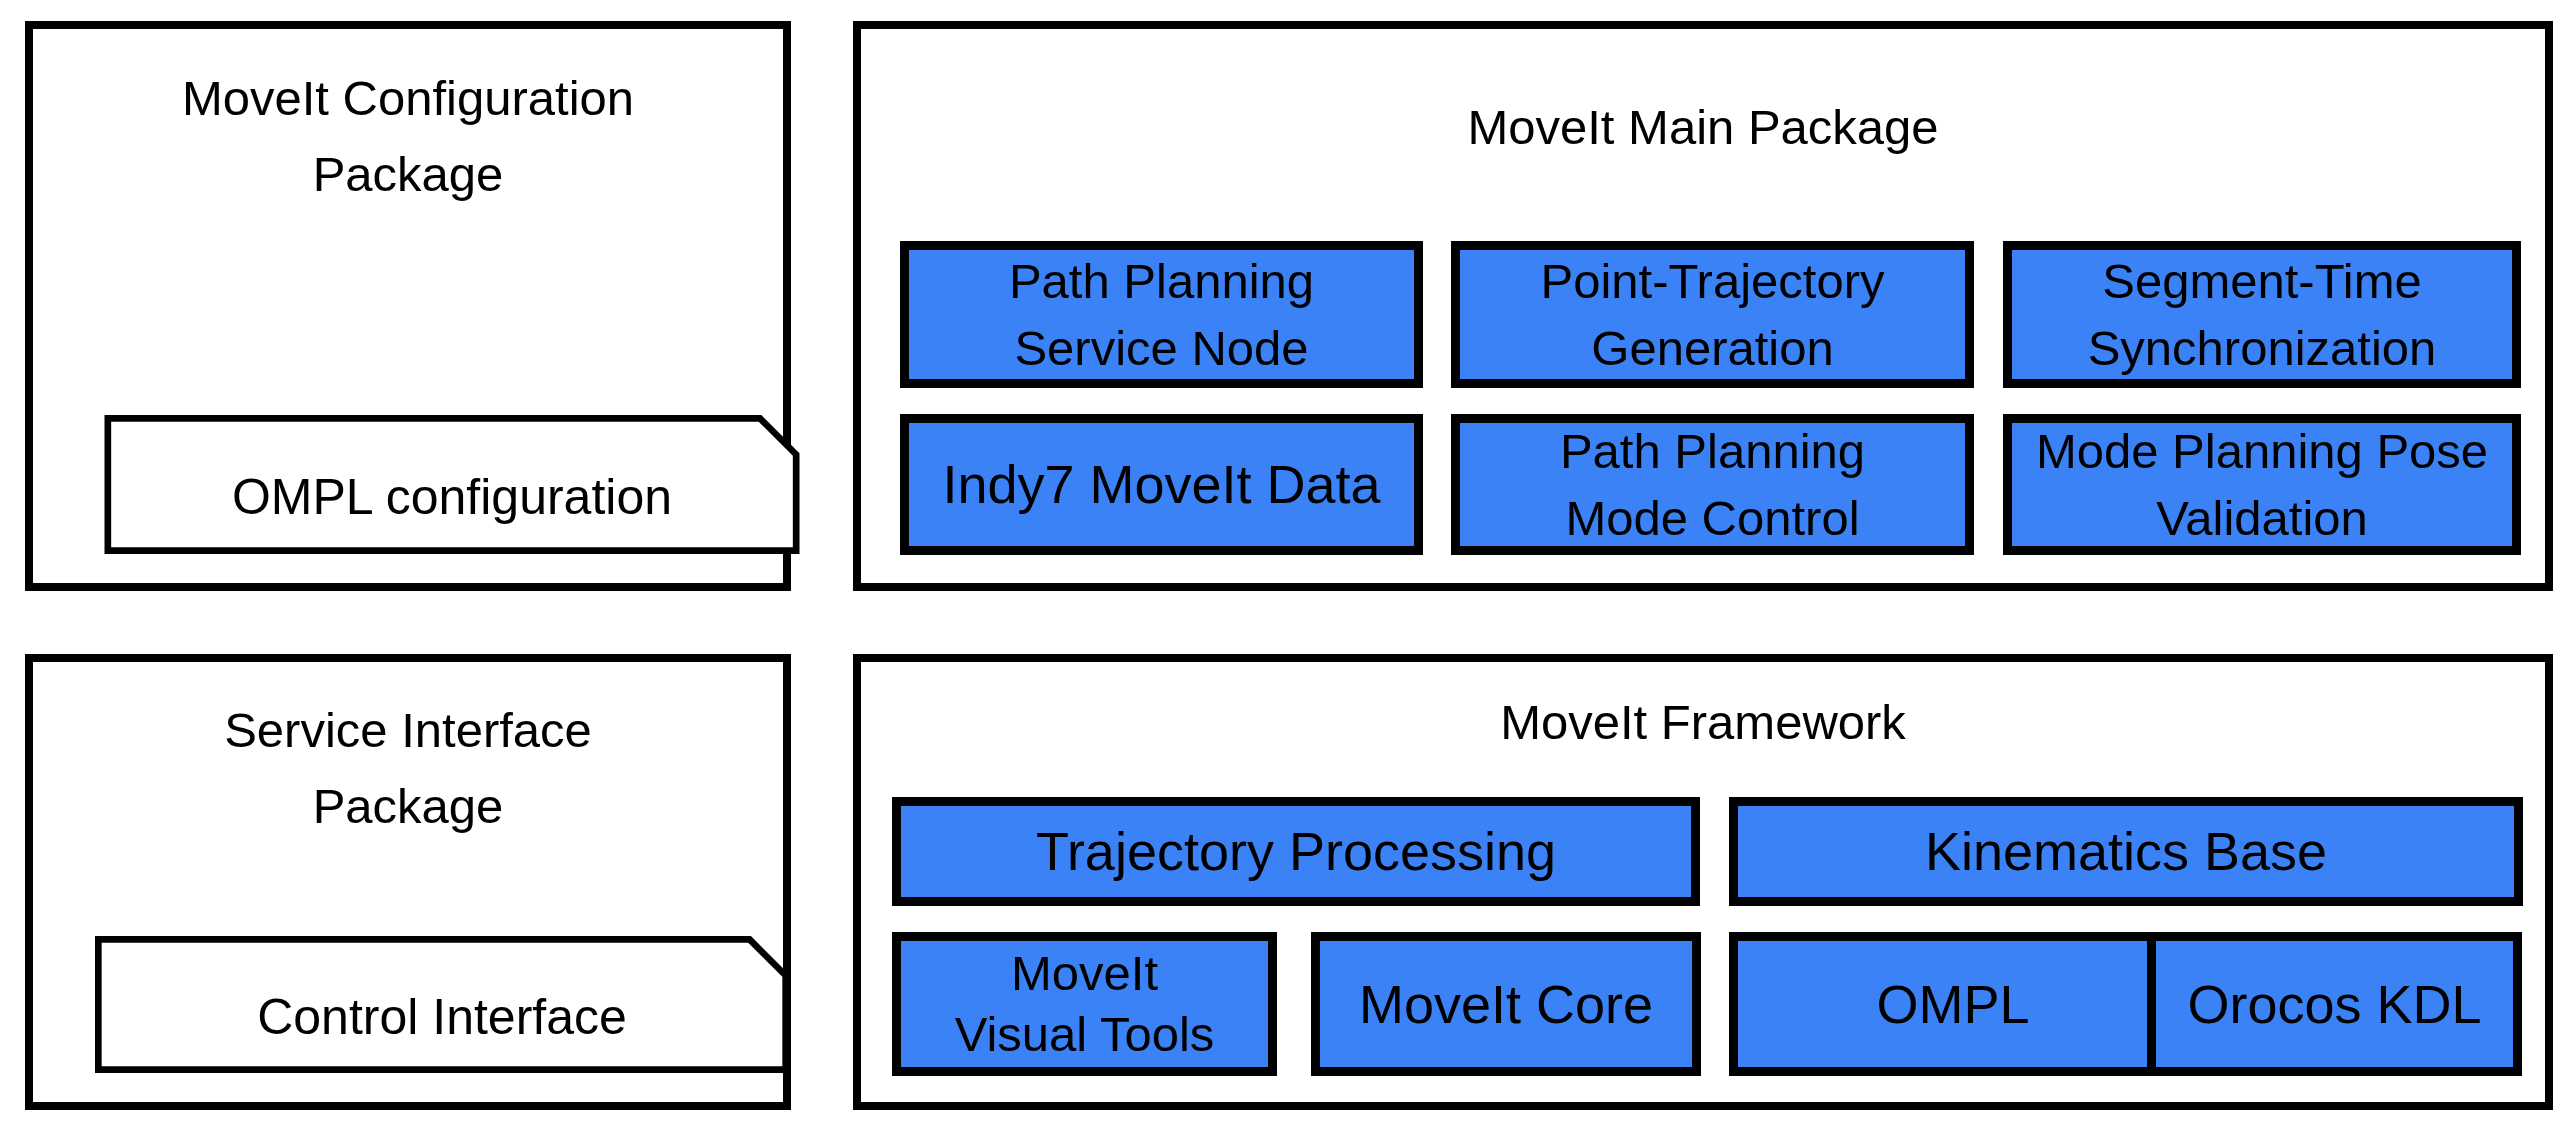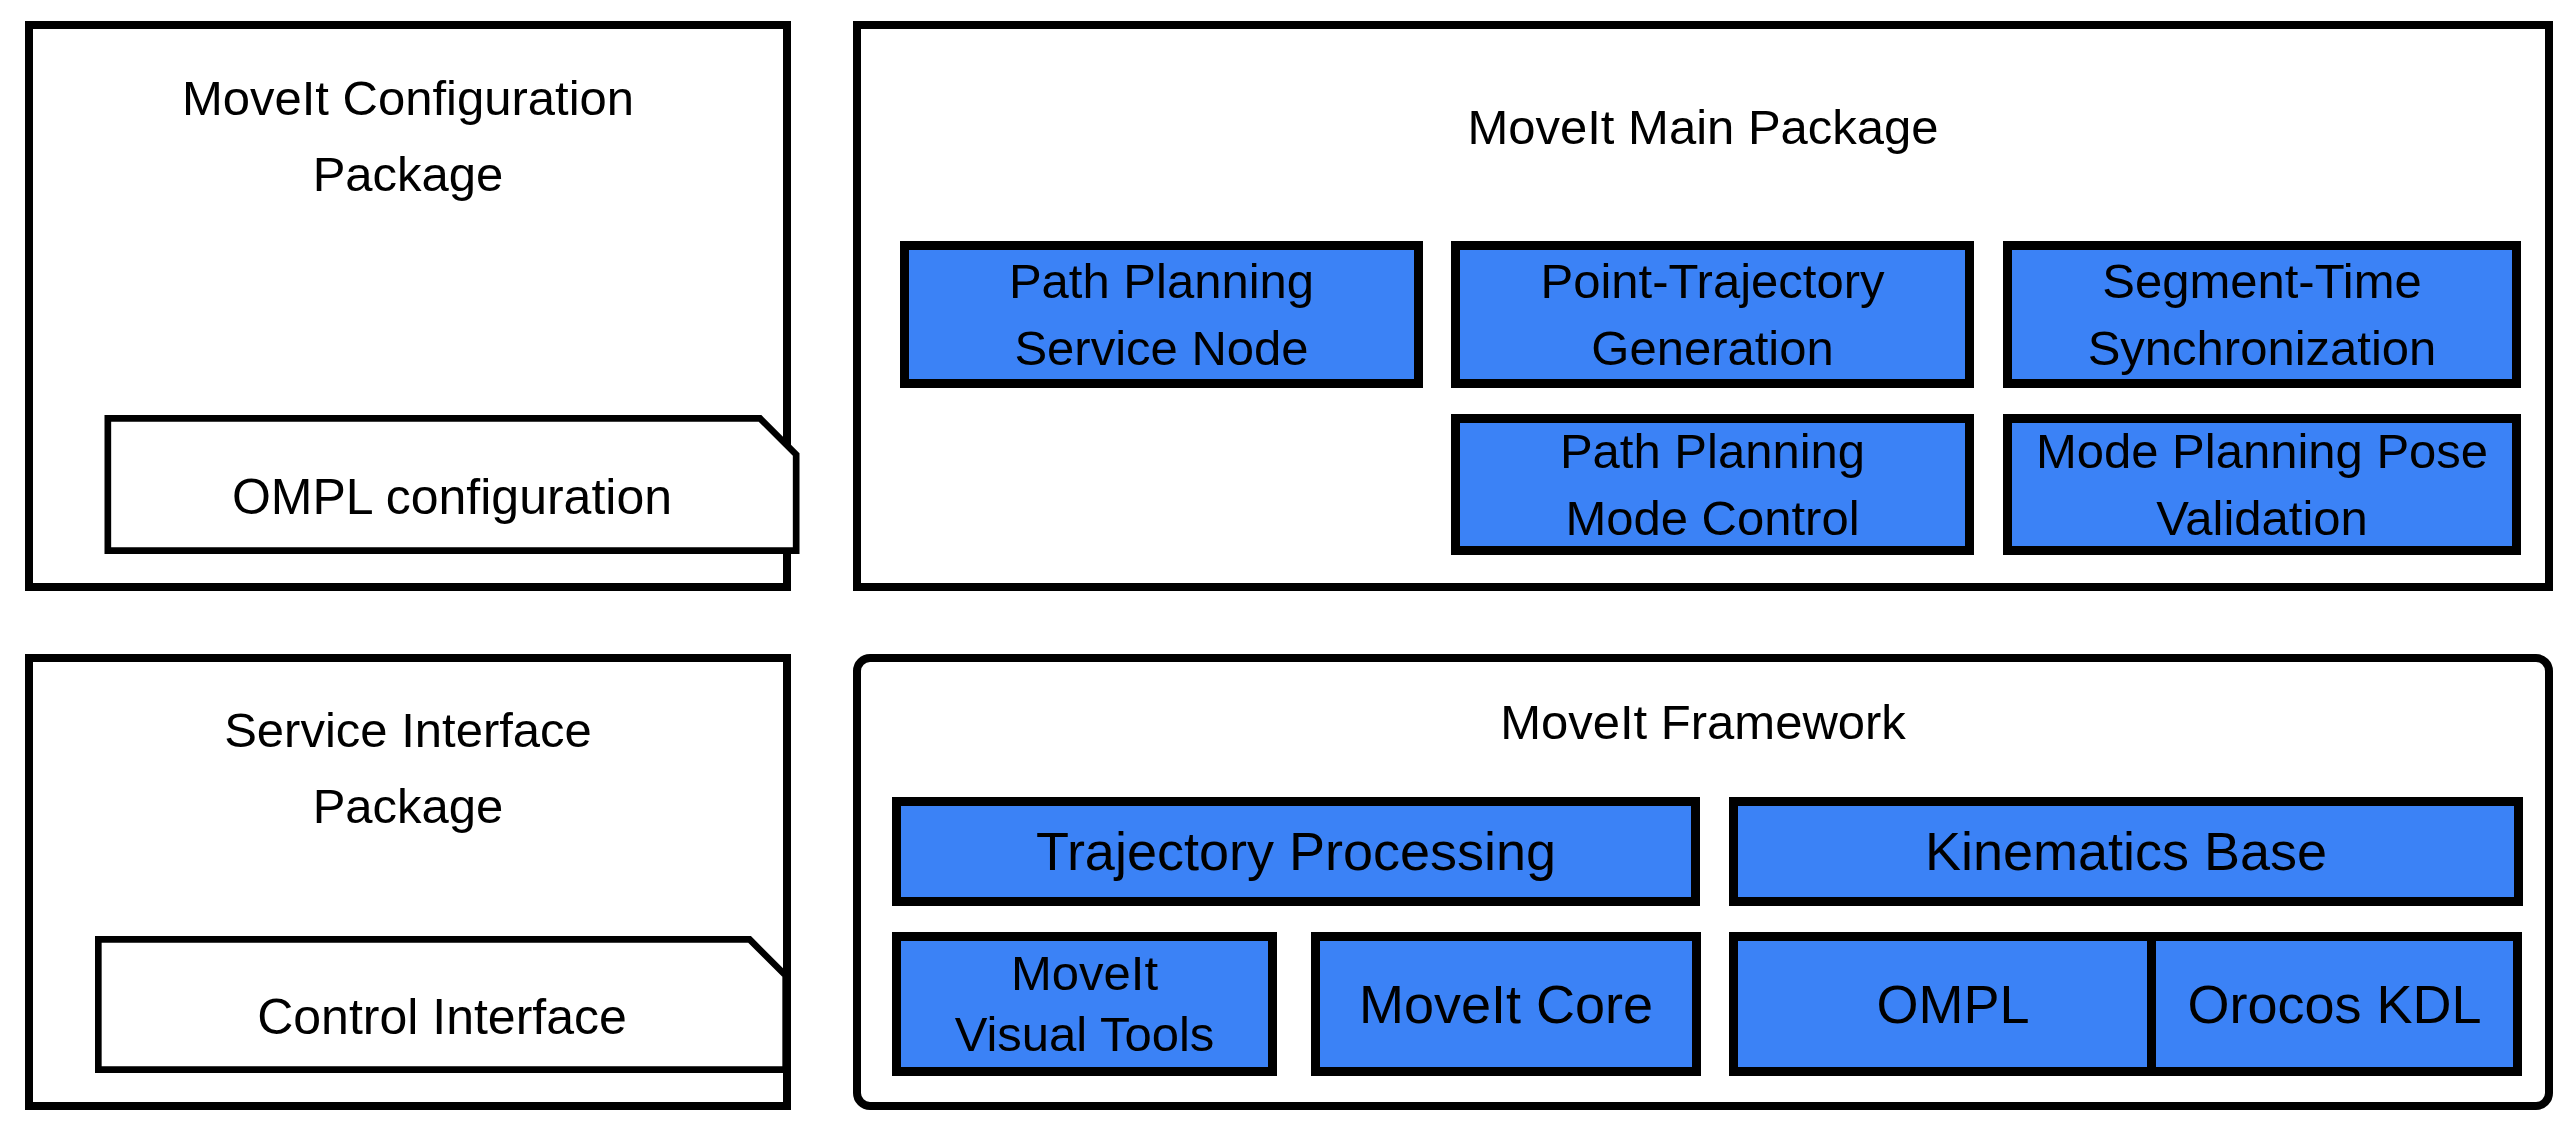--- a/index.html
+++ b/index.html
@@ -17,21 +17,21 @@
   }
   .panel {
     position: absolute;
     border: 8.6px solid #000000;
     background: #ffffff;
     box-sizing: border-box;
   }
   #panel-config    { left: 25px;  top: 21px;  width: 766px;  height: 570px; }
   #panel-main      { left: 853px; top: 21px;  width: 1700px; height: 570px; }
   #panel-service   { left: 25px;  top: 654px; width: 766px;  height: 456px; }
-  #panel-framework { left: 853px; top: 654px; width: 1700px; height: 456px; border-radius: 17px; }
+  #panel-framework { left: 853px; top: 654px; width: 1700px; height: 456px; }
 
   .panel-title {
     position: absolute;
     left: 0;
     width: 100%;
     text-align: center;
     font-size: 49px;
     line-height: 76px;
     white-space: pre-line;
     color: #000000;
@@ -135,20 +135,23 @@
 Service Node</span>
   </div>
   <div class="box" id="mp-box-1">
     <span class="label">Point-Trajectory
 Generation</span>
   </div>
   <div class="box" id="mp-box-2">
     <span class="label">Segment-Time
 Synchronization</span>
   </div>
+  <div class="box" id="mp-box-3">
+    <span class="label-lg">Indy7 MoveIt Data</span>
+  </div>
   <div class="box" id="mp-box-4">
     <span class="label">Path Planning
 Mode Control</span>
   </div>
   <div class="box" id="mp-box-5">
     <span class="label">Mode Planning Pose
 Validation</span>
   </div>
 </div>
 

